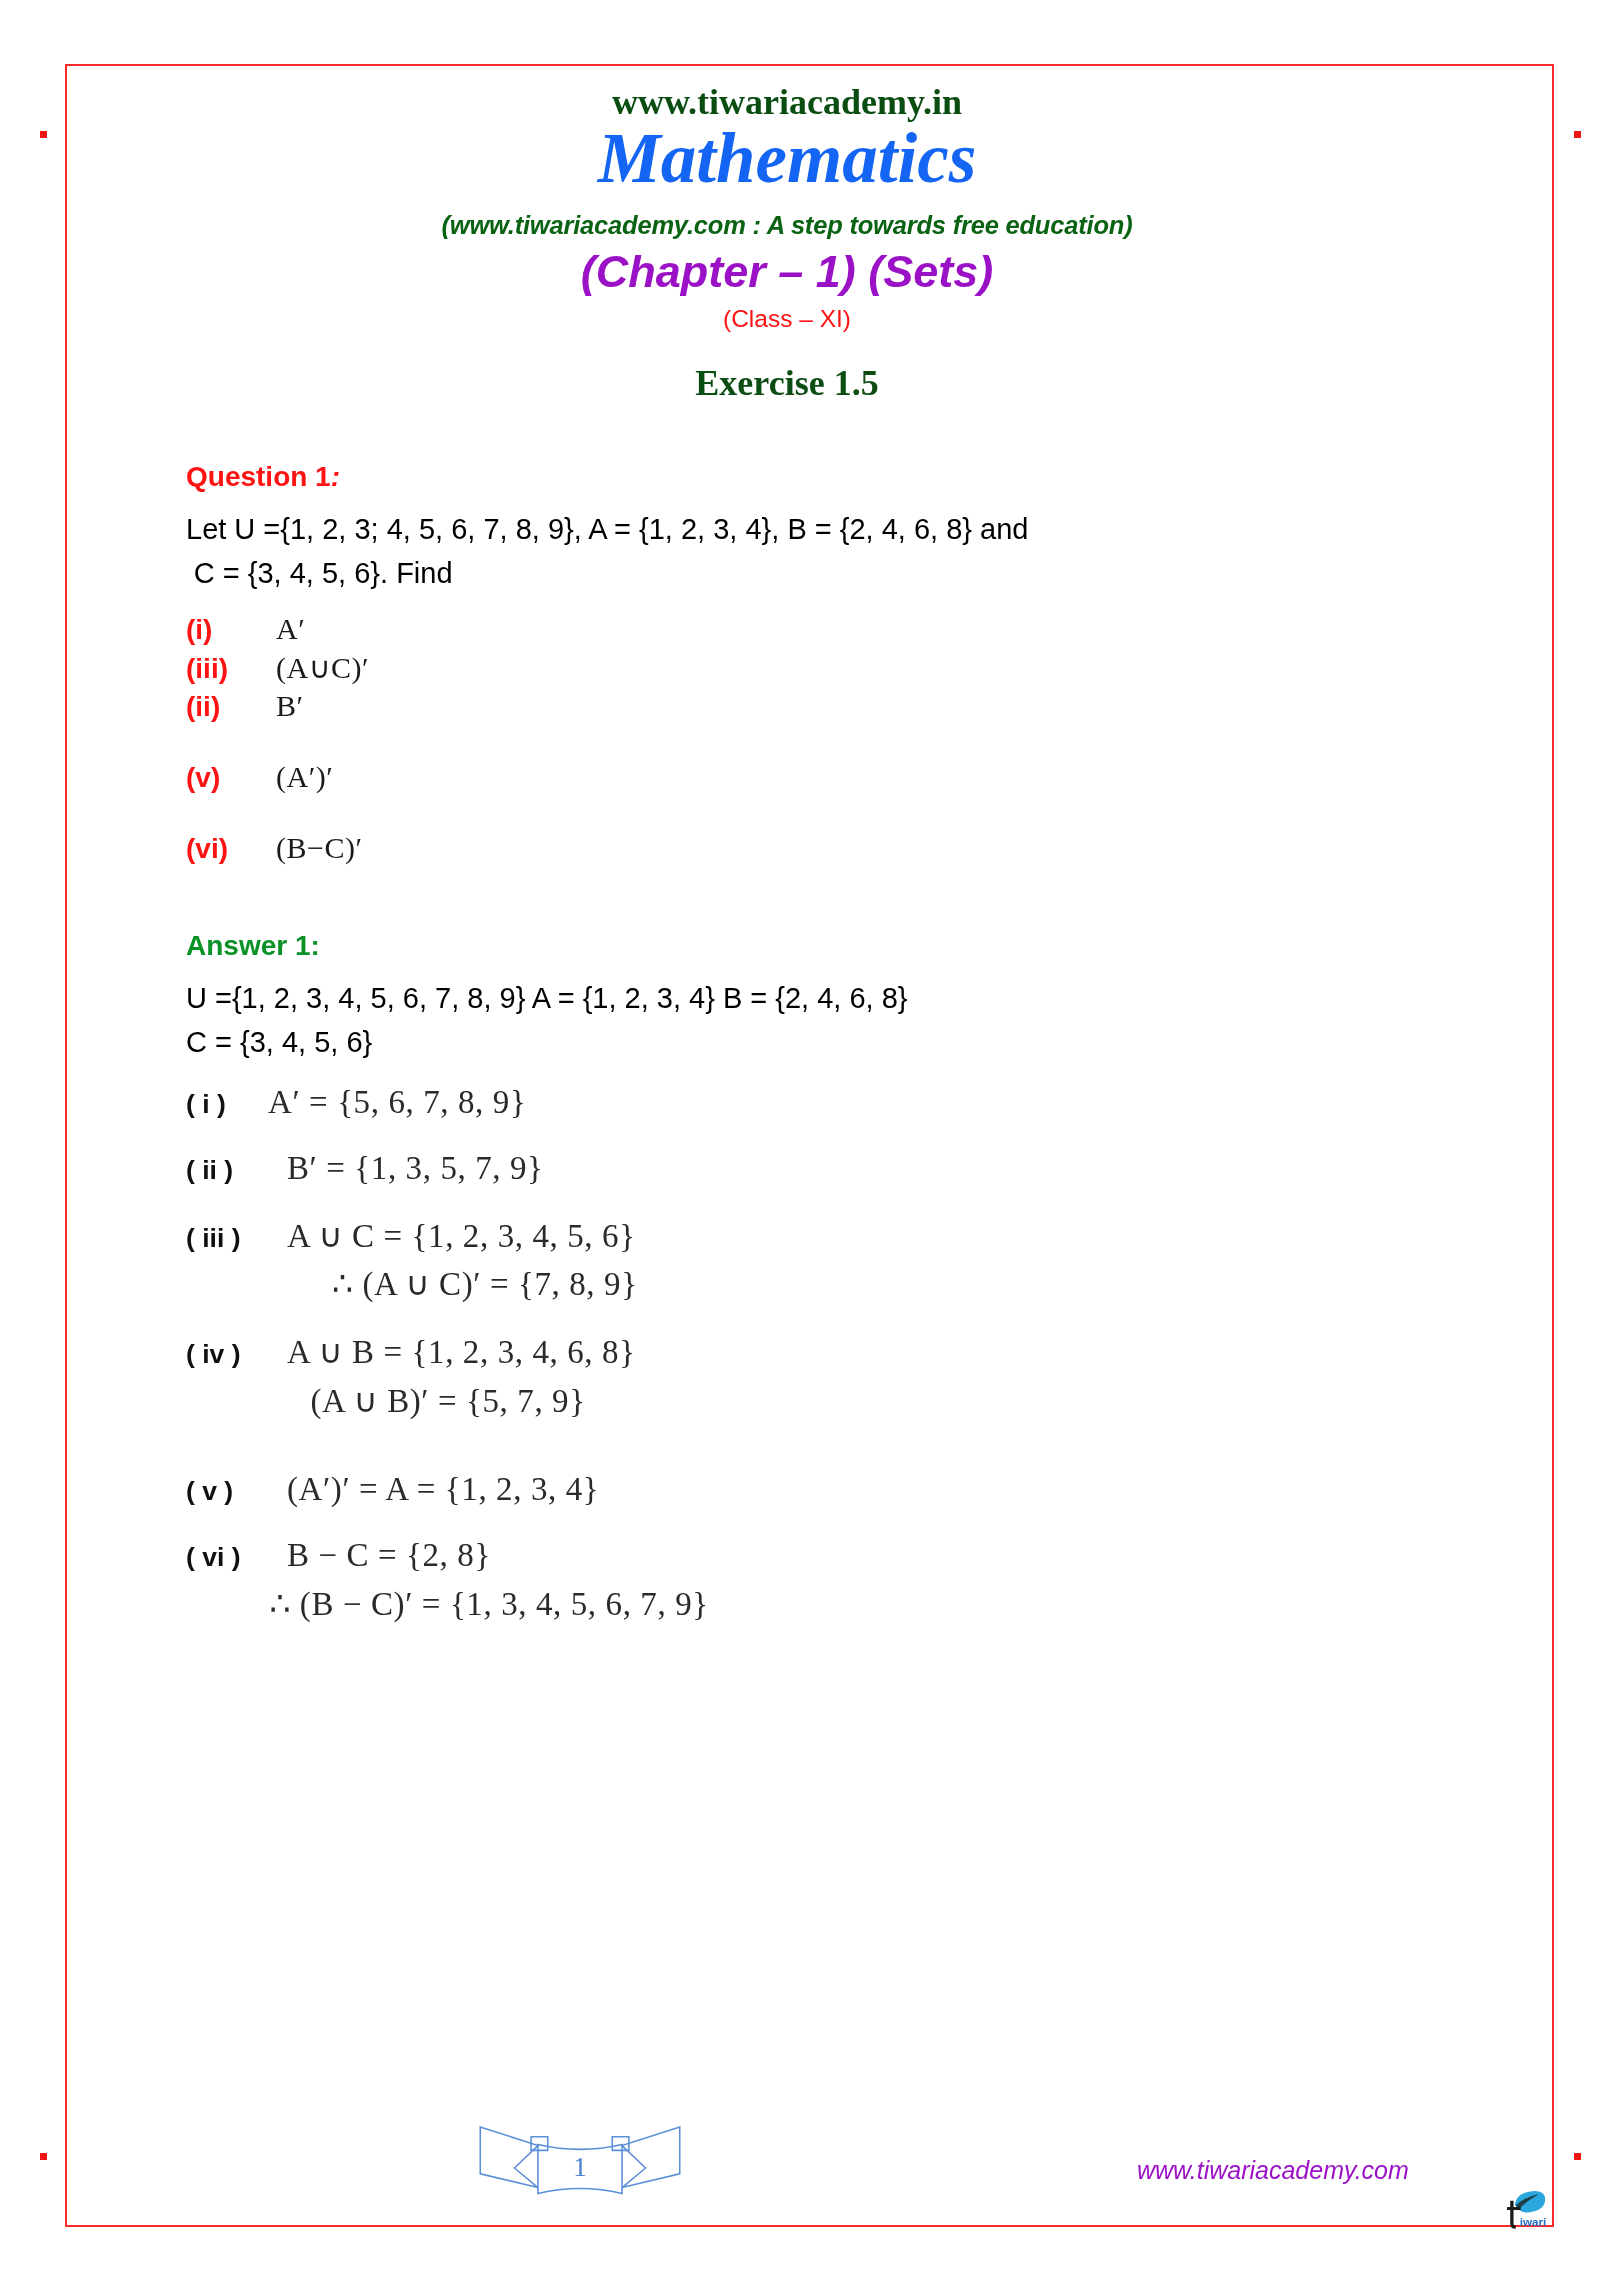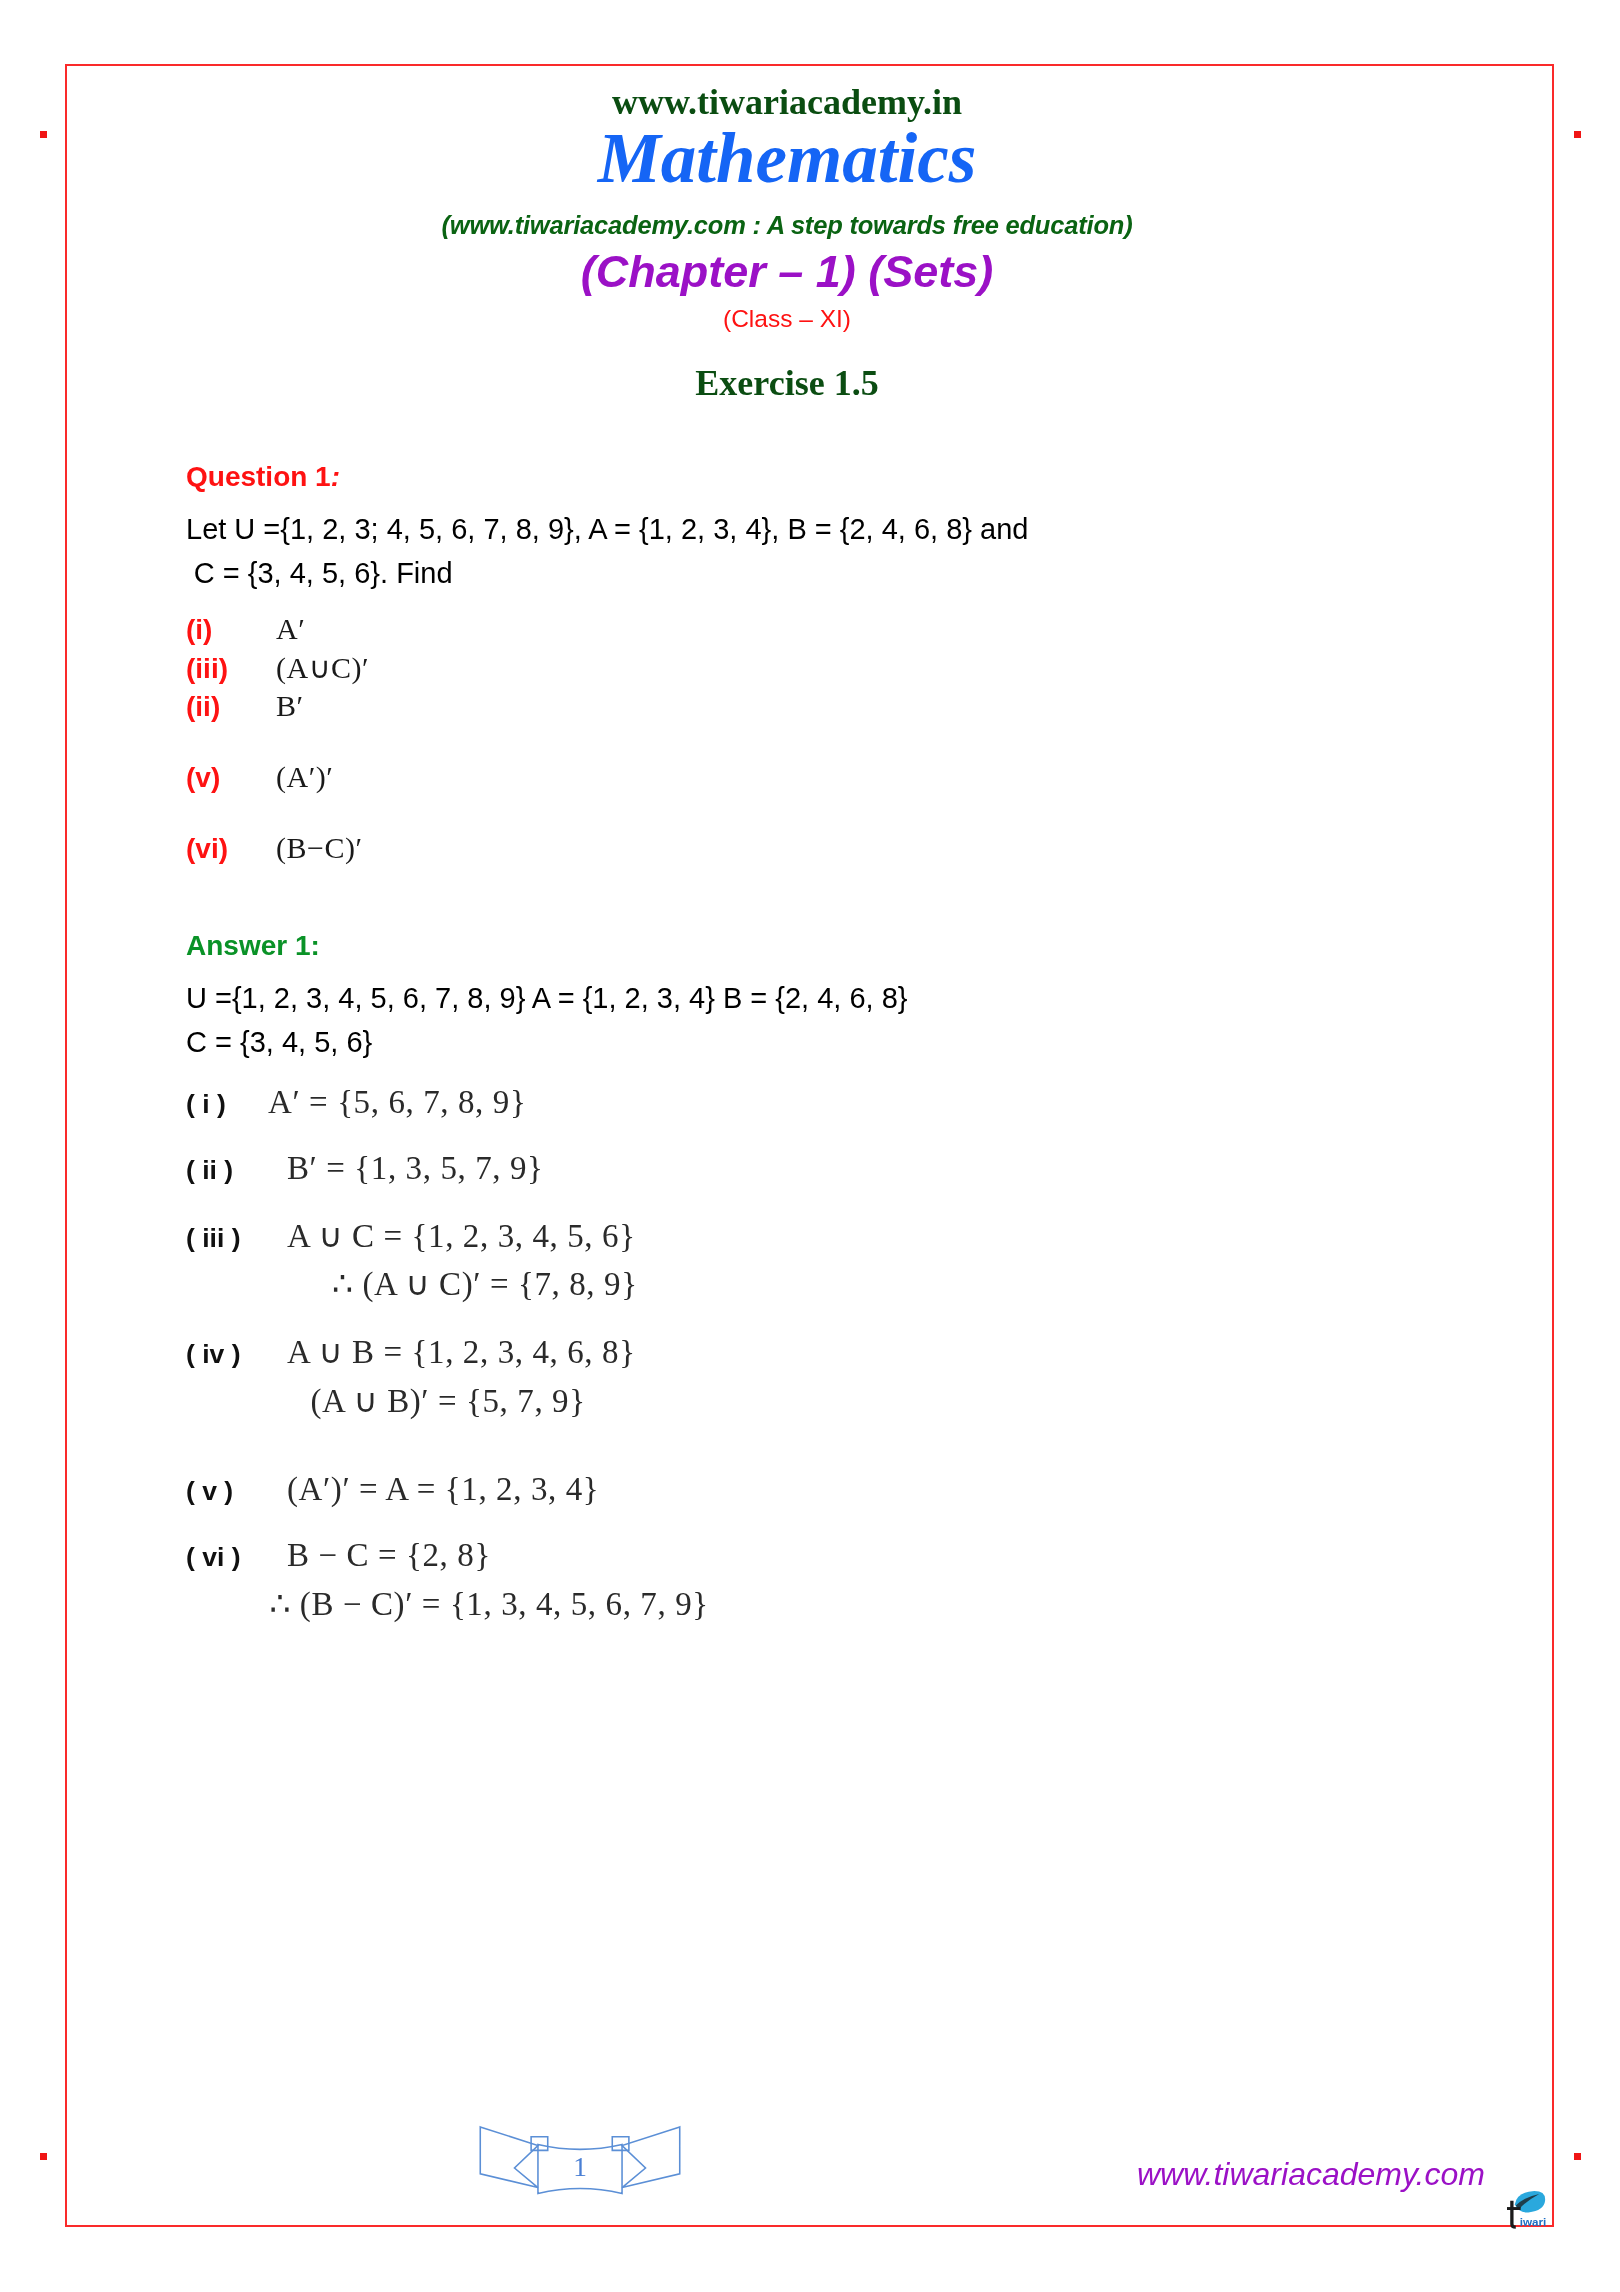--- a/index.html
+++ b/index.html
@@ -198,21 +198,21 @@
     font-family: "Liberation Serif", serif;
     font-size: 27.4px;
     color: #4a7fd4;
   }
   #footer-url {
     position: absolute;
     left: 1137px;
     top: 2156px;
     font-family: "Liberation Sans", sans-serif;
     font-style: italic;
-    font-size: 32px;
+    font-size: 25px;
     color: #9b11c6;
   }
   #footer-logo {
     position: absolute;
     left: 1505px;
     top: 2189px;
     width: 45px;
     height: 41px;
   }
 </style>

